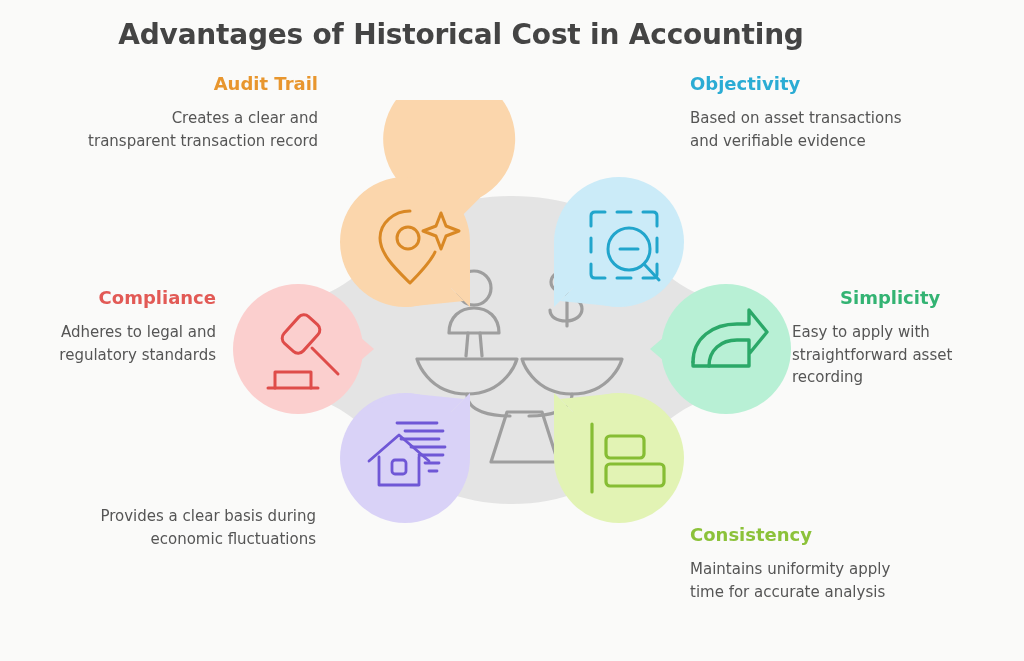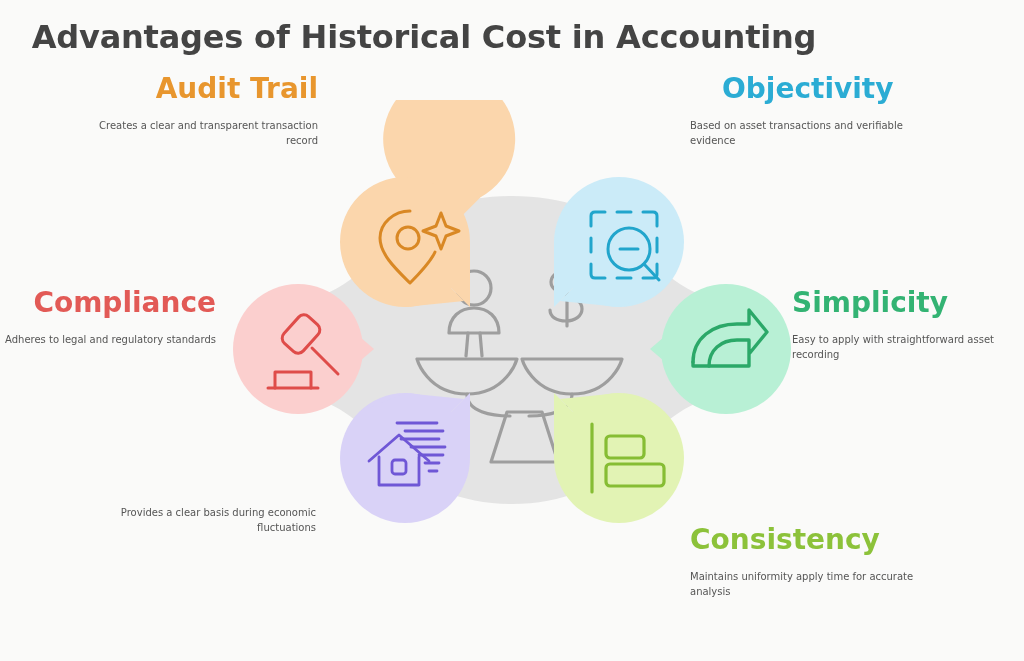--- a/index.html
+++ b/index.html
@@ -22,40 +22,41 @@
     height: 661px;
   }
 
   
   .title {
     position: absolute;
     top: 18px;
     left: 0;
     width: 848px;
     text-align: center;
-    font-size: 32px;
+    font-size: 28px;
     font-weight: bold;
     color: #444444;
     letter-spacing: -0.2px;
     font-family: "DejaVu Sans", "Liberation Sans", sans-serif;
+    padding-left: 37px;
   }
 
   
   .text-block {
     position: absolute;
     width: 230px;
   }
   .text-block .heading {
-    font-size: 28px;
+    font-size: 18px;
     font-weight: bold;
     margin-bottom: 13px;
     line-height: 1.1;
   }
   .text-block .desc {
-    font-size: 10px;
+    font-size: 15px;
     color: #555555;
     line-height: 1.52;
   }
 
   .tb-align-right { text-align: right; }
   .tb-align-left  { text-align: left;  }
 
   
   #tb-audit-trail  { left: 88px;  top: 74px;  }
   #tb-objectivity  { left: 690px; top: 74px;  }
@@ -80,31 +81,31 @@
 <div id="infographic">
 
   <div class="title" style="color: rgb(68, 68, 68);">Advantages of Historical Cost in Accounting</div>
 
   <div class="text-block tb-align-right" id="tb-audit-trail">
     <div class="heading" style="color: rgb(232, 150, 46);">Audit Trail</div>
     <div class="desc">Creates a clear and transparent transaction record</div>
   </div>
 
   <div class="text-block tb-align-left" id="tb-objectivity">
-    <div class="heading" style="color: rgb(43, 172, 212); margin-left: 32px;">Objectivity</div>
+    <div class="heading" style="color: rgb(43, 172, 212);">Objectivity</div>
     <div class="desc">Based on asset transactions and verifiable evidence</div>
   </div>
 
   <div class="text-block tb-align-right" id="tb-compliance">
     <div class="heading" style="color: rgb(226, 90, 86);">Compliance</div>
     <div class="desc">Adheres to legal and regulatory standards</div>
   </div>
 
   <div class="text-block tb-align-left" id="tb-simplicity">
-    <div class="heading" style="color: rgb(51, 179, 115);">Simplicity</div>
+    <div class="heading" style="color: rgb(51, 179, 115); margin-left: 48px;">Simplicity</div>
     <div class="desc">Easy to apply with straightforward asset recording</div>
   </div>
 
   <div class="text-block tb-align-right" id="tb-stability">
     <div class="desc">Provides a clear basis during economic fluctuations</div>
   </div>
 
   <div class="text-block tb-align-left" id="tb-consistency">
     <div class="heading" style="color: rgb(140, 194, 58);">Consistency</div>
     <div class="desc">Maintains uniformity apply time for accurate analysis</div>

